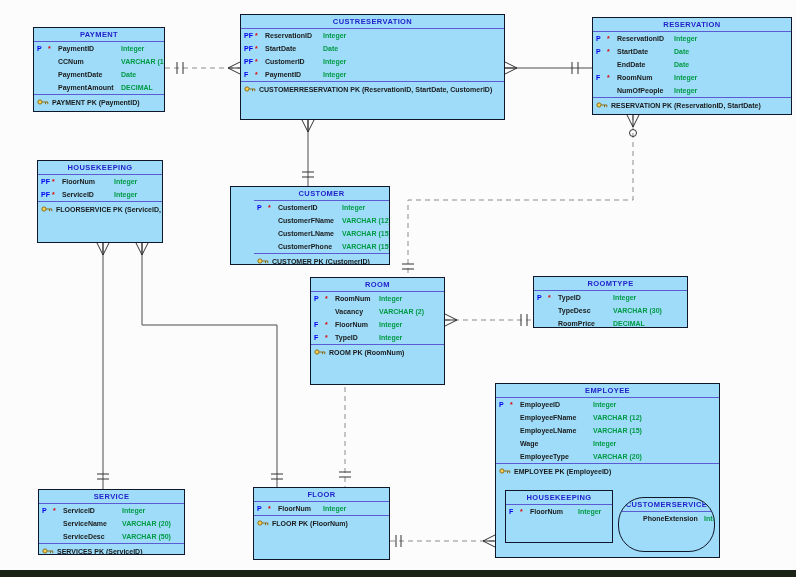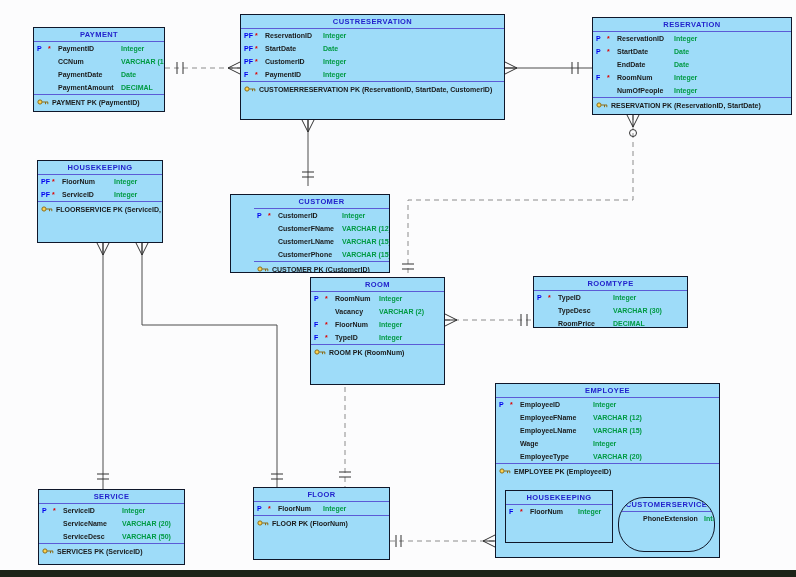--- a/index.html
+++ b/index.html
@@ -190,21 +190,21 @@
           <span class="star">*</span>
           <span class="cname">ServiceID</span>
           <span class="ctype" style="left: 76px;">Integer</span>
         </div>
       </div>
       <div class="keysec"><span class="key-ic"><svg width="12" height="8" viewBox="0 0 12 8">
             <circle cx="3" cy="4" r="2.1" fill="#ffd24d" stroke="#8a6d1a" stroke-width="1"></circle>
             <path d="M5.2 4 H11 M8.5 4 V6.2 M10.8 4 V6.2" stroke="#8a6d1a" stroke-width="1" fill="none"></path>
           </svg></span><span class="pk-text">FLOORSERVICE PK (ServiceID, FloorNum)</span></div>
     </div>
-    <div class="entity" style="left: 230px; top: 194px; width: 160px; height: 79px; padding-left: 23px;">
+    <div class="entity" style="left: 230px; top: 186px; width: 160px; height: 79px; padding-left: 23px;">
       <div class="entity-header">CUSTOMER</div>
       <div class="attrs">
         <div class="row">
           <span class="mark">P</span>
           <span class="star">*</span>
           <span class="cname">CustomerID</span>
           <span class="ctype" style="left: 88px;">Integer</span>
         </div>
         <div class="row">
           <span class="cname">CustomerFName</span>
@@ -302,21 +302,21 @@
         <div class="row">
           <span class="cname">EmployeeType</span>
           <span class="ctype" style="left: 97px;">VARCHAR (20)</span>
         </div>
       </div>
       <div class="keysec"><span class="key-ic"><svg width="12" height="8" viewBox="0 0 12 8">
             <circle cx="3" cy="4" r="2.1" fill="#ffd24d" stroke="#8a6d1a" stroke-width="1"></circle>
             <path d="M5.2 4 H11 M8.5 4 V6.2 M10.8 4 V6.2" stroke="#8a6d1a" stroke-width="1" fill="none"></path>
           </svg></span><span class="pk-text">EMPLOYEE PK (EmployeeID)</span></div>
     </div>
-    <div class="entity" style="left: 38px; top: 489px; width: 147px; height: 76px;">
+    <div class="entity" style="left: 38px; top: 489px; width: 147px; height: 66px;">
       <div class="entity-header">SERVICE</div>
       <div class="attrs">
         <div class="row">
           <span class="mark">P</span>
           <span class="star">*</span>
           <span class="cname">ServiceID</span>
           <span class="ctype" style="left: 83px;">Integer</span>
         </div>
         <div class="row">
           <span class="cname">ServiceName</span>

